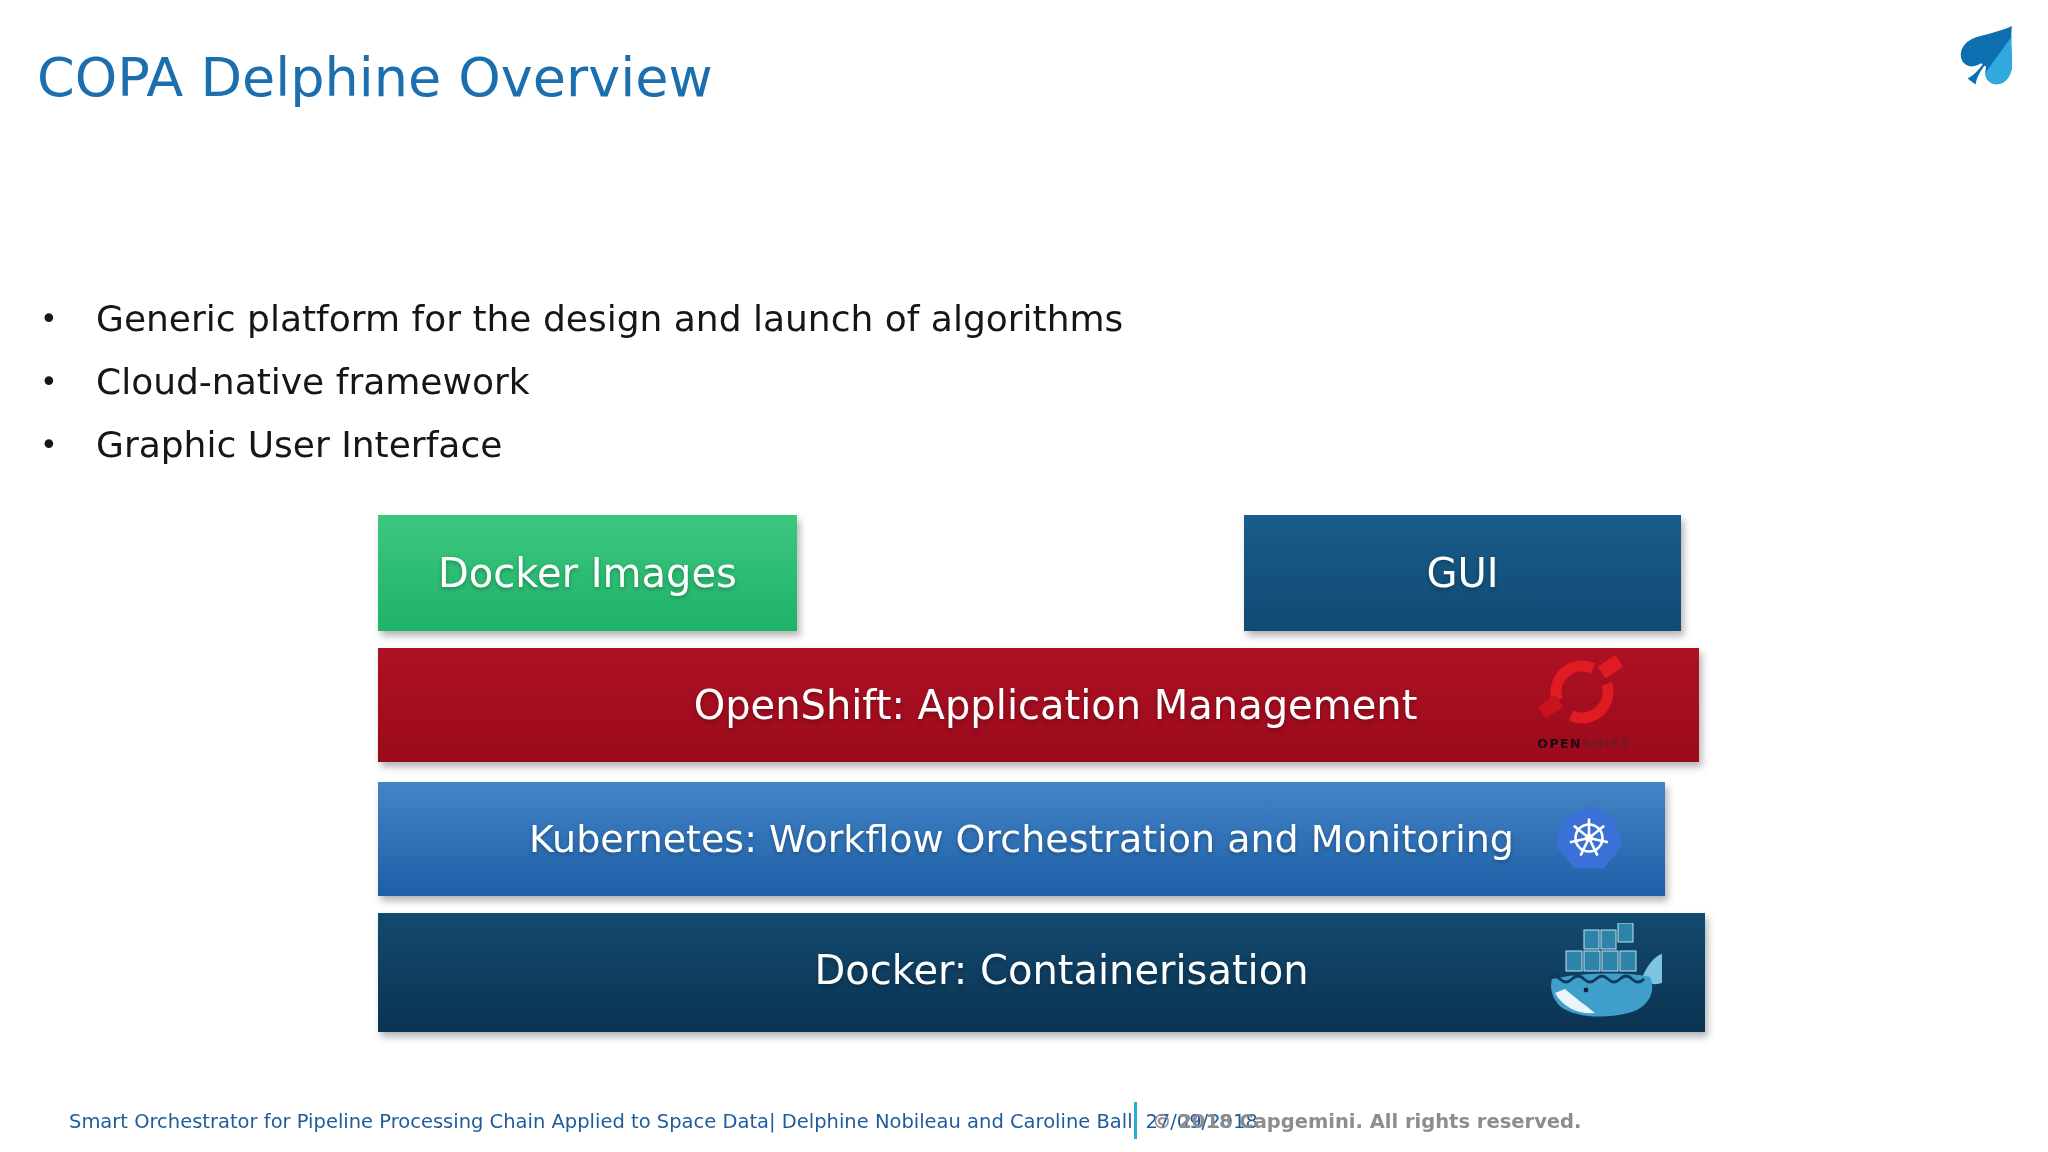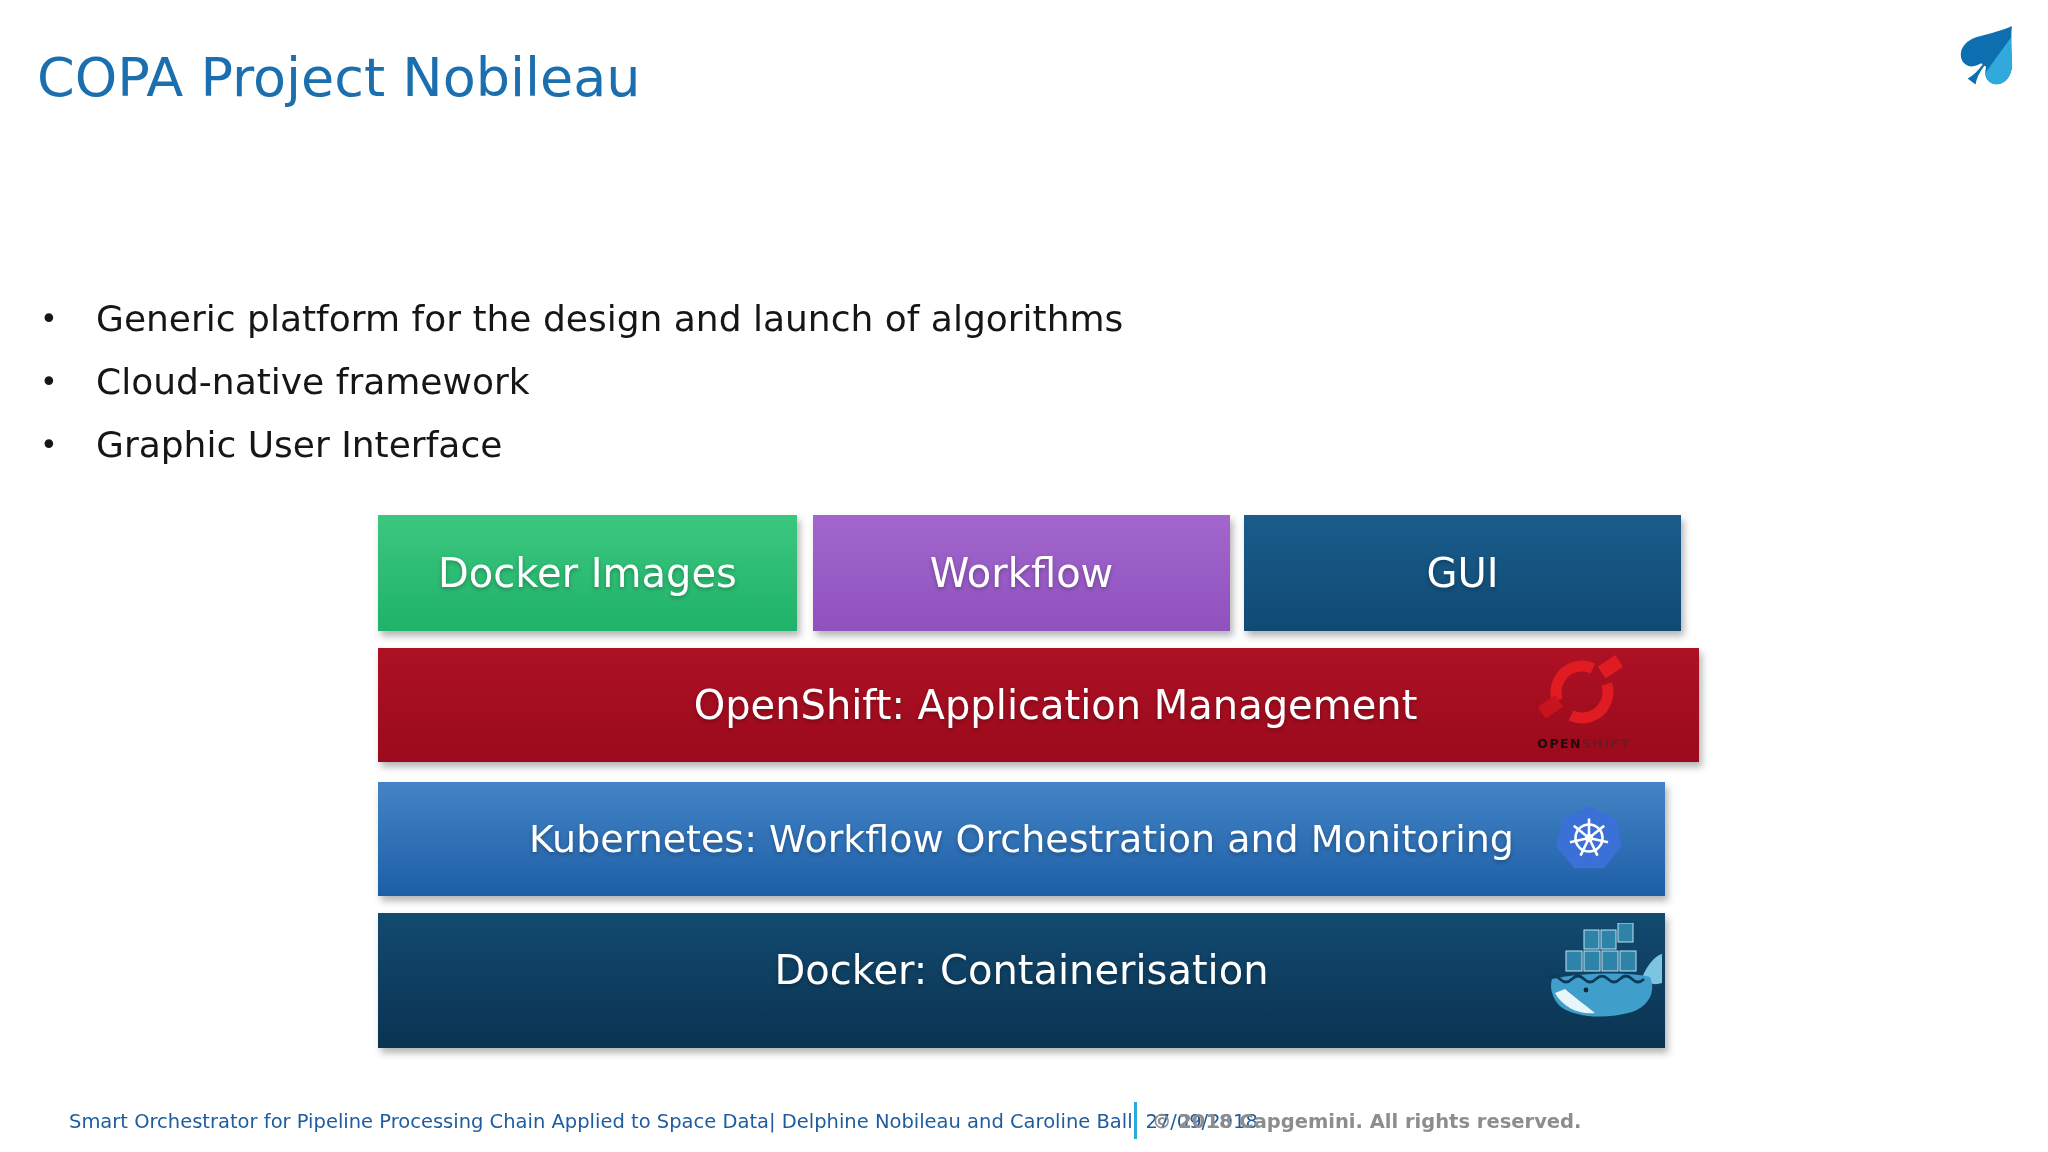--- a/index.html
+++ b/index.html
@@ -26,21 +26,21 @@
     box-shadow:3px 5px 7px rgba(90,90,90,0.45);
     text-shadow:0 2px 4px rgba(0,0,0,0.28);
   }
   .dbox{top:0;height:116px;font-size:40px;line-height:116px;}
   .box-docker-images{left:0;width:419px;background:linear-gradient(180deg,#3cc77f,#1fb269);}
   .box-workflow{left:435px;width:417px;background:linear-gradient(180deg,#a266ce,#8f52bd);}
   .box-gui{left:866px;width:437px;background:linear-gradient(180deg,#1a5c8b,#104a74);}
   .dlayer{left:0;width:1287px;height:114px;font-size:40px;line-height:114px;}
   .layer-openshift{top:133px;background:linear-gradient(180deg,#ad1124,#9b0a1c);padding-left:34px;}
   .layer-kubernetes{top:267px;background:linear-gradient(180deg,#4484c6,#1d5fa7);}
-  .layer-docker{top:398px;height:135px;line-height:115px;background:linear-gradient(180deg,#124a70,#0b3351);}
+  .layer-docker{top:398px;height:119px;line-height:115px;background:linear-gradient(180deg,#124a70,#0b3351);padding-left:40px;}
   .layer-label{display:block;width:100%;height:100%;}
   
   .os-logo{position:absolute;left:1158px;top:2px;width:96px;height:110px;line-height:normal;}
   .os-text{position:absolute;left:0;right:0;top:86px;font-size:12.5px;font-weight:bold;letter-spacing:1.5px;text-align:center;text-shadow:none;}
   .os-text .t1{color:#1d0b0e;text-align:right;}
   .os-text .t2{color:#6e1a22;}
   
   .k8s-icon{position:absolute;left:1176px;top:23px;width:70px;height:68px;
     clip-path:polygon(50% 2%,87.5% 20%,97% 61%,71% 93%,29% 93%,3% 61%,12.5% 20%);
     background:#3b70d6;}
@@ -50,21 +50,21 @@
   
   .footer-left{position:absolute;left:69px;top:1108px;font-size:19.5px;line-height:28px;color:#1e5c9e;}
   .footer-divider{position:absolute;left:1134px;top:1102px;width:3px;height:37px;background:#2aa9dc;}
   .footer-right{position:absolute;left:1152px;top:1108px;font-size:19.5px;line-height:28px;color:#8d8d8d;font-weight:bold;}
 </style>
 </head>
 <body>
 
 <div class="slide">
 
-  <div class="title">COPA Project Nobileau</div>
+  <div class="title">COPA Delphine Overview</div>
 
   <div class="cap-logo">
     <div class="cap-rot">
       <span class="spade">♠</span>
       <span class="spade light">♠</span>
     </div>
   </div>
 
   <div class="bullets">
     <div class="bullet-row">
@@ -77,21 +77,20 @@
     </div>
     <div class="bullet-row">
       <span class="bullet-dot">•</span>
       <span>Graphic User Interface</span>
     </div>
   </div>
 
   <div class="diagram">
 
     <div class="dbox box-docker-images">Docker Images</div>
-    <div class="dbox box-workflow">Workflow</div>
     <div class="dbox box-gui">GUI</div>
 
     <div class="dlayer layer-openshift">
       <span class="layer-label">OpenShift: Application Management</span>
       <div class="os-logo">
         <svg width="96" height="86" viewBox="0 0 96 86">
           <g transform="rotate(-18 46 42)">
             <circle cx="46" cy="42" r="26" fill="none" stroke="#e01b22" stroke-width="11" stroke-dasharray="60 21 60 22.3"></circle>
           </g>
           <rect x="4" y="50" width="21" height="14" fill="#c8141f" transform="rotate(-34 14 57)"></rect>

